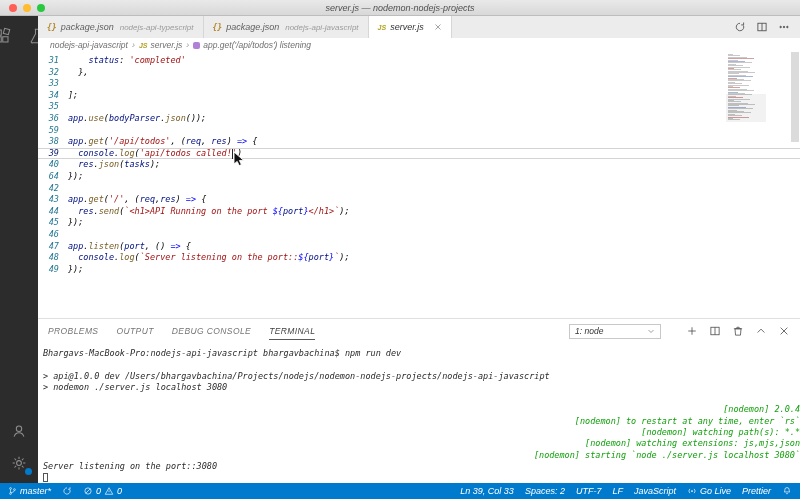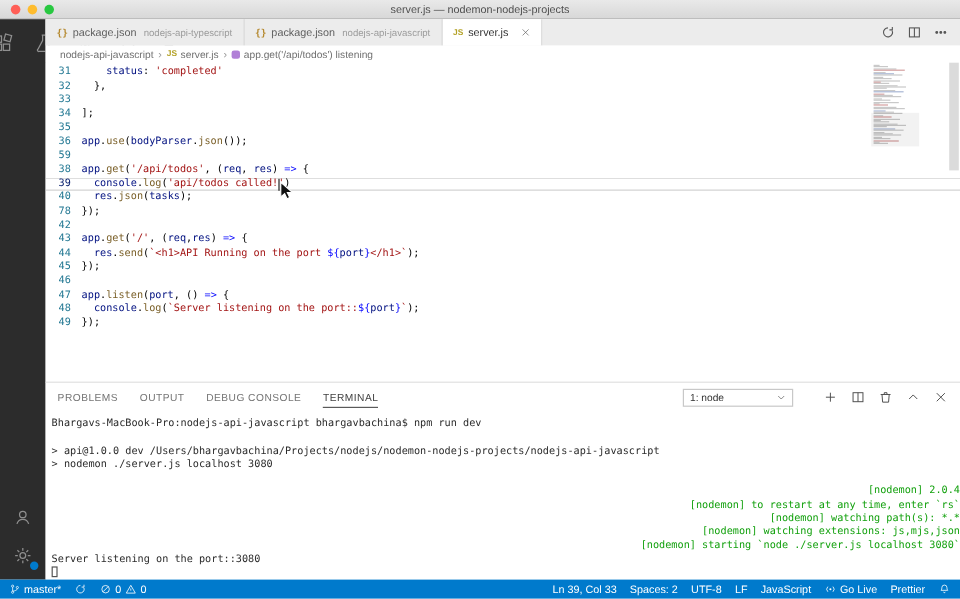--- a/index.html
+++ b/index.html
@@ -1,18 +1,18 @@
 <!DOCTYPE html>
 <html><head>
 <meta charset="utf-8">
 <style>
   * { margin:0; padding:0; box-sizing:border-box; }
   html,body { width:800px; height:499px; overflow:hidden; background:#fff;
               font-family:"Liberation Sans", sans-serif; }
-  .app { position:absolute; top:0; left:0; width:800px; height:499px; overflow:hidden; }
+  .app { position:absolute; top:0; left:0; width:800px; height:499px; overflow:hidden;font-style:italic; }
 
   
   .titlebar { position:absolute; left:0; top:0; width:800px; height:16px;
               background:linear-gradient(#e9e9e9,#d8d8d8); border-bottom:1px solid #bdbdbd;
               display:flex; align-items:center; justify-content:center; }
   .traffic { position:absolute; left:9px; top:4px; display:flex; gap:6px; }
   .light { width:8px; height:8px; border-radius:50%; display:inline-block; }
   .light.red { background:#ff5f57; } .light.yellow { background:#febc2e; } .light.green { background:#28c841; }
   .title-text { font-size:9px; color:#4f4f4f; }
 
@@ -235,21 +235,21 @@
         <div class="code-line"><span class="ln">31</span><span class="code"><span>    </span><span class="tk-v">status</span><span>: </span><span class="tk-s">'completed'</span></span></div>
         <div class="code-line"><span class="ln">32</span><span class="code"><span>  },</span></span></div>
         <div class="code-line"><span class="ln">33</span><span class="code"></span></div>
         <div class="code-line"><span class="ln">34</span><span class="code"><span>];</span></span></div>
         <div class="code-line"><span class="ln">35</span><span class="code"></span></div>
         <div class="code-line"><span class="ln">36</span><span class="code"><span class="tk-v">app</span><span>.</span><span class="tk-f">use</span><span>(</span><span class="tk-v">bodyParser</span><span>.</span><span class="tk-f">json</span><span>());</span></span></div>
         <div class="code-line"><span class="ln">59</span><span class="code"></span></div>
         <div class="code-line"><span class="ln">38</span><span class="code"><span class="tk-v">app</span><span>.</span><span class="tk-f">get</span><span>(</span><span class="tk-s">'/api/todos'</span><span>, (</span><span class="tk-v">req</span><span>, </span><span class="tk-v">res</span><span>) </span><span class="tk-k">=&gt;</span><span> {</span></span></div>
         <div class="code-line current"><span class="ln">39</span><span class="code"><span>  </span><span class="tk-v">console</span><span>.</span><span class="tk-f">log</span><span>(</span><span class="tk-s">'api/todos called!'</span><span>)</span></span></div>
         <div class="code-line"><span class="ln">40</span><span class="code"><span>  </span><span class="tk-v">res</span><span>.</span><span class="tk-f">json</span><span>(</span><span class="tk-v">tasks</span><span>);</span></span></div>
-        <div class="code-line"><span class="ln">78</span><span class="code"><span>});</span></span></div>
+        <div class="code-line"><span class="ln">64</span><span class="code"><span>});</span></span></div>
         <div class="code-line"><span class="ln">42</span><span class="code"></span></div>
         <div class="code-line"><span class="ln">43</span><span class="code"><span class="tk-v">app</span><span>.</span><span class="tk-f">get</span><span>(</span><span class="tk-s">'/'</span><span>, (</span><span class="tk-v">req</span><span>,</span><span class="tk-v">res</span><span>) </span><span class="tk-k">=&gt;</span><span> {</span></span></div>
         <div class="code-line"><span class="ln">44</span><span class="code"><span>  </span><span class="tk-v">res</span><span>.</span><span class="tk-f">send</span><span>(</span><span class="tk-s">`&lt;h1&gt;API Running on the port </span><span class="tk-k">${</span><span class="tk-v">port</span><span class="tk-k">}</span><span class="tk-s">&lt;/h1&gt;`</span><span>);</span></span></div>
         <div class="code-line"><span class="ln">45</span><span class="code"><span>});</span></span></div>
         <div class="code-line"><span class="ln">46</span><span class="code"></span></div>
         <div class="code-line"><span class="ln">47</span><span class="code"><span class="tk-v">app</span><span>.</span><span class="tk-f">listen</span><span>(</span><span class="tk-v">port</span><span>, () </span><span class="tk-k">=&gt;</span><span> {</span></span></div>
         <div class="code-line"><span class="ln">48</span><span class="code"><span>  </span><span class="tk-v">console</span><span>.</span><span class="tk-f">log</span><span>(</span><span class="tk-s">`Server listening on the port::</span><span class="tk-k">${</span><span class="tk-v">port</span><span class="tk-k">}</span><span class="tk-s">`</span><span>);</span></span></div>
         <div class="code-line"><span class="ln">49</span><span class="code"><span>});</span></span></div>
       </div>
     <div class="minimap">
@@ -373,21 +373,21 @@
         <svg width="10" height="10" viewBox="0 0 16 16">
             <path d="M8 2.8l6 10.4H2z"></path>
             <path d="M8 7v3M8 11.6v.01"></path>
           </svg>
         <span>0</span>
       </span>
     </div>
     <div class="sb-right">
       <span class="sb-item">Ln 39, Col 33</span>
       <span class="sb-item">Spaces: 2</span>
-      <span class="sb-item">UTF-8</span>
+      <span class="sb-item">UTF-7</span>
       <span class="sb-item">LF</span>
       <span class="sb-item">JavaScript</span>
       <span class="sb-item">
         <svg width="10" height="10" viewBox="0 0 16 16">
             <circle cx="8" cy="8" r="1.4" fill="#fff" stroke="none"></circle>
             <path d="M4.6 4.6a4.8 4.8 0 000 6.8M11.4 4.6a4.8 4.8 0 010 6.8"></path>
           </svg>
         <span>Go Live</span>
       </span>
       <span class="sb-item">Prettier</span>

